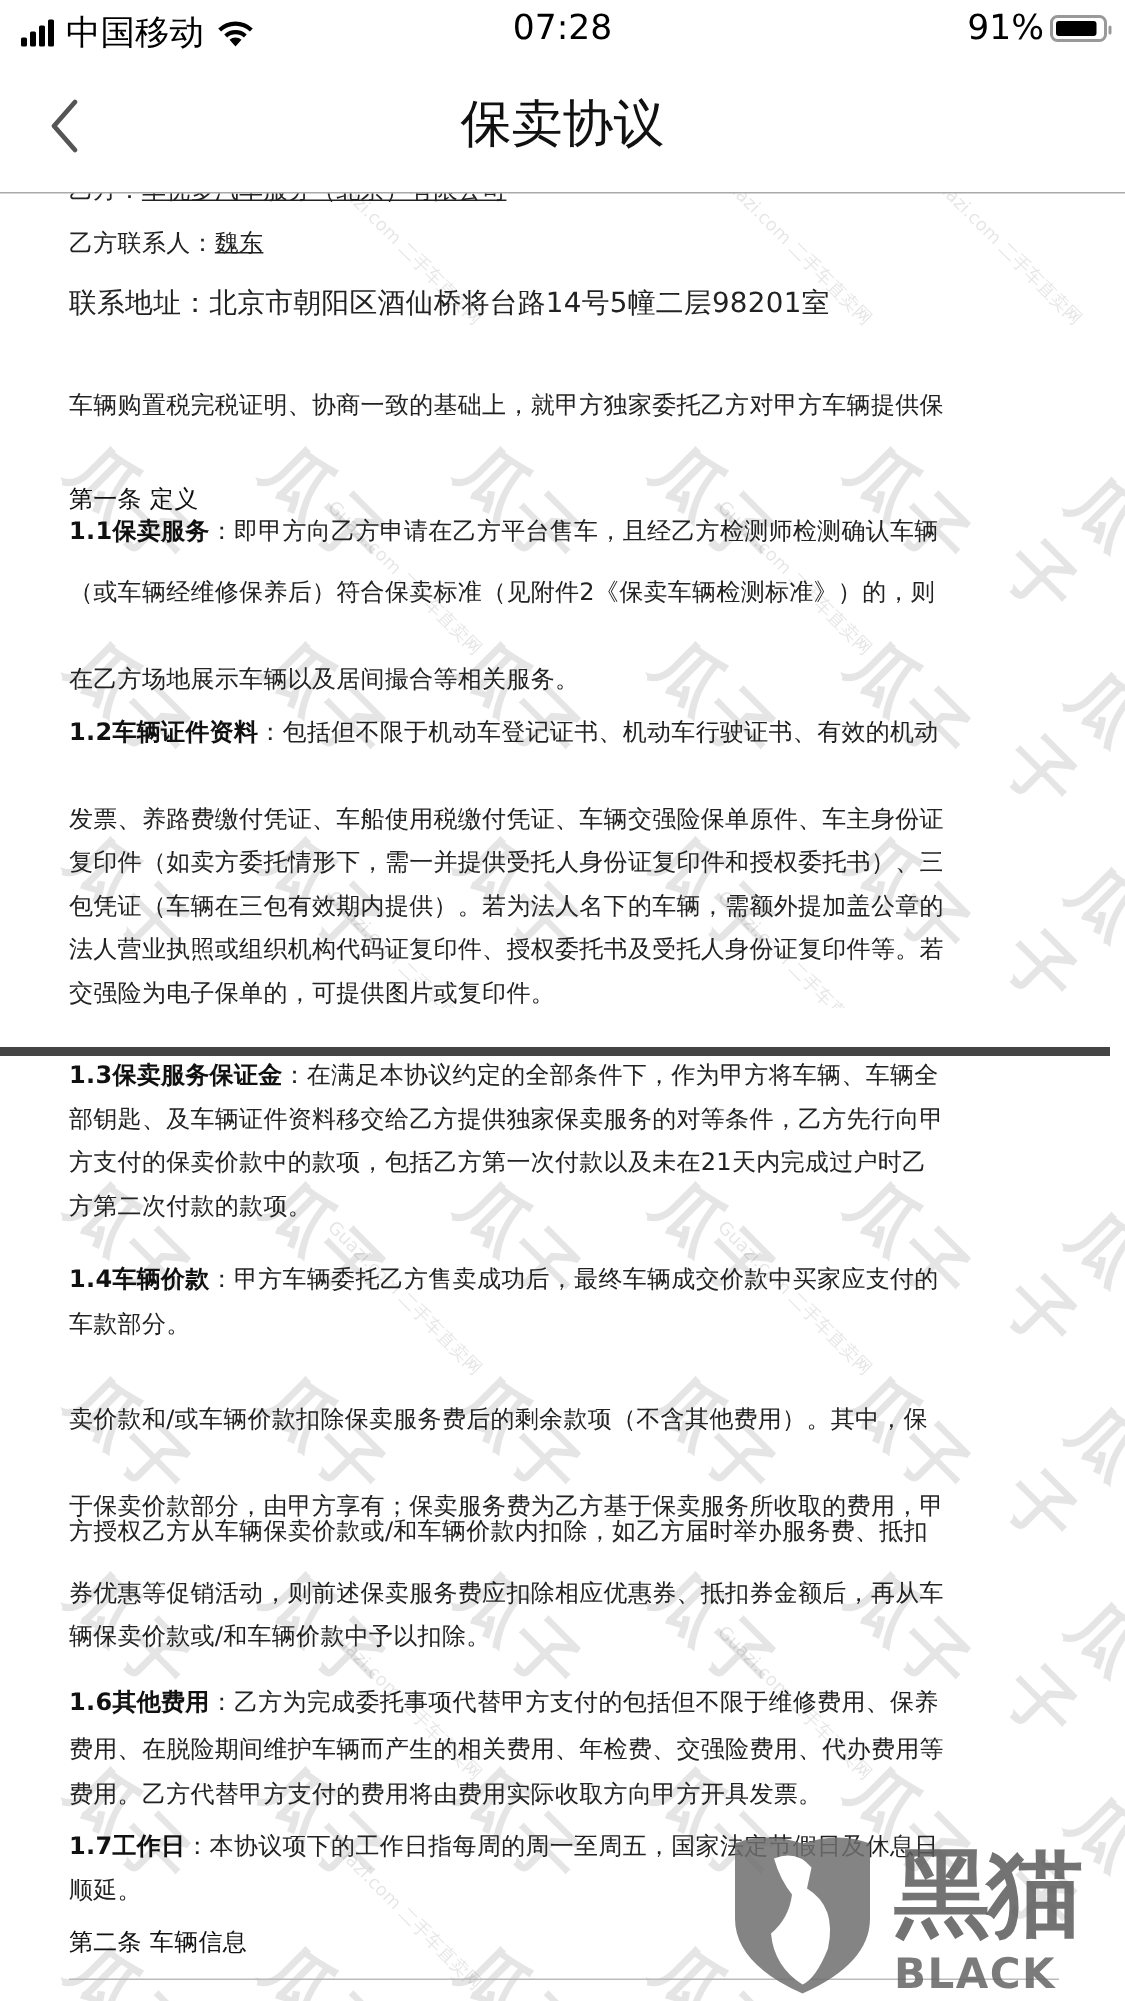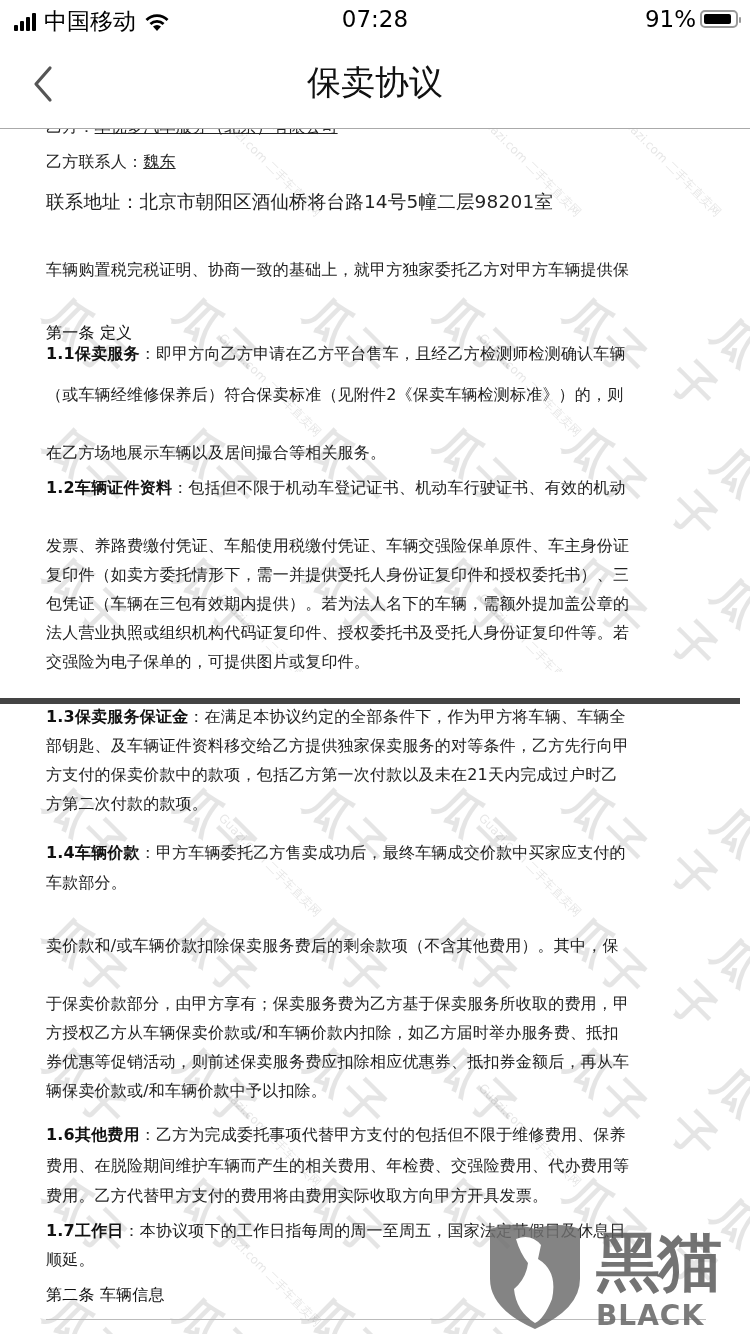--- a/index.html
+++ b/index.html
@@ -179,21 +179,21 @@
     <div class="line" style="top:0px"><b>1.3保卖服务保证金</b><span>：在满足本协议约定的全部条件下，作为甲方将车辆、车辆全</span></div>
     <div class="line" style="top:29px">部钥匙、及车辆证件资料移交给乙方提供独家保卖服务的对等条件，乙方先行向甲</div>
     <div class="line" style="top:58px">方支付的保卖价款中的款项，包括乙方第一次付款以及未在21天内完成过户时乙</div>
     <div class="line" style="top:87px">方第二次付款的款项。</div>
 
     <div class="line" style="top:136px"><b>1.4车辆价款</b><span>：甲方车辆委托乙方售卖成功后，最终车辆成交价款中买家应支付的</span></div>
     <div class="line" style="top:166px">车款部分。</div>
 
     <div class="line" style="top:229px">卖价款和/或车辆价款扣除保卖服务费后的剩余款项（不含其他费用）。其中，保</div>
     <div class="line" style="top:287px">于保卖价款部分，由甲方享有；保卖服务费为乙方基于保卖服务所收取的费用，甲</div>
-    <div class="line" style="top:316px">方授权乙方从车辆保卖价款或/和车辆价款内扣除，如乙方届时举办服务费、抵扣</div>
+    <div class="line" style="top:304px">方授权乙方从车辆保卖价款或/和车辆价款内扣除，如乙方届时举办服务费、抵扣</div>
     <div class="line" style="top:345px">券优惠等促销活动，则前述保卖服务费应扣除相应优惠券、抵扣券金额后，再从车</div>
     <div class="line" style="top:374px">辆保卖价款或/和车辆价款中予以扣除。</div>
 
     <div class="line" style="top:418px"><b>1.6其他费用</b><span>：乙方为完成委托事项代替甲方支付的包括但不限于维修费用、保养</span></div>
     <div class="line" style="top:449px">费用、在脱险期间维护车辆而产生的相关费用、年检费、交强险费用、代办费用等</div>
     <div class="line" style="top:479px">费用。乙方代替甲方支付的费用将由费用实际收取方向甲方开具发票。</div>
 
     <div class="line" style="top:514px"><b>1.7工作日</b><span>：本协议项下的工作日指每周的周一至周五，国家法定节假日及休息日</span></div>
     <div class="line" style="top:543px">顺延。</div>
 

